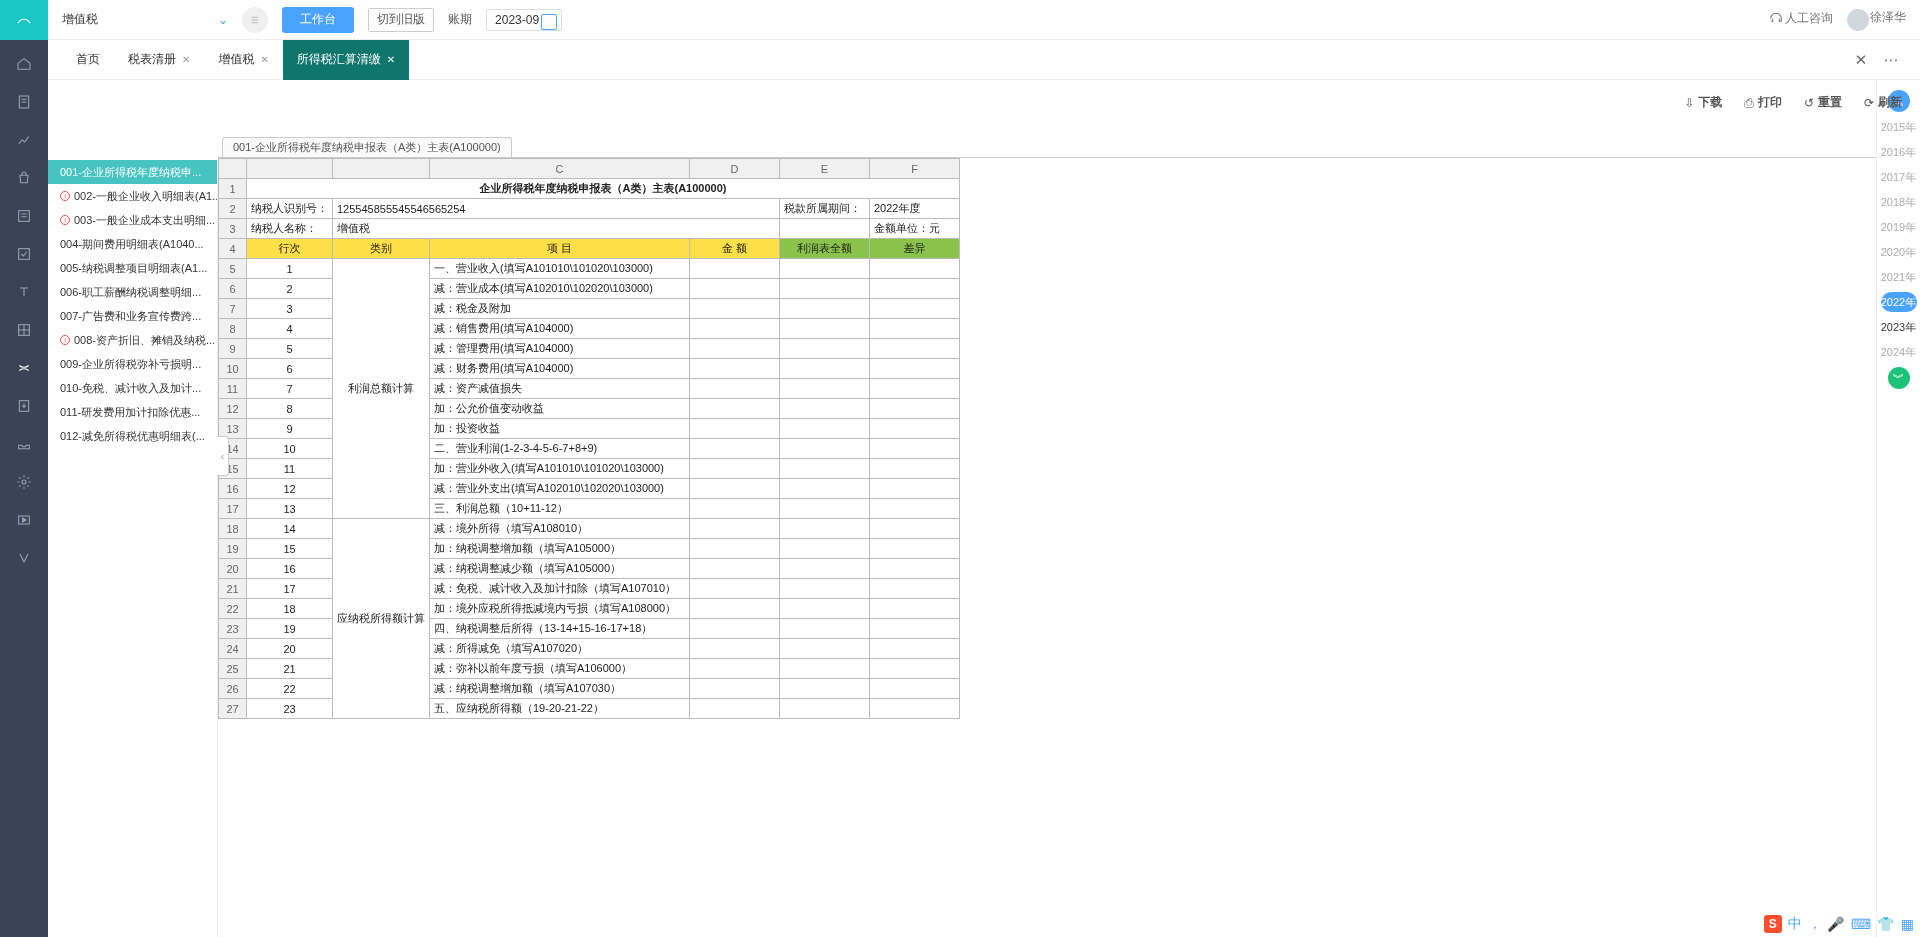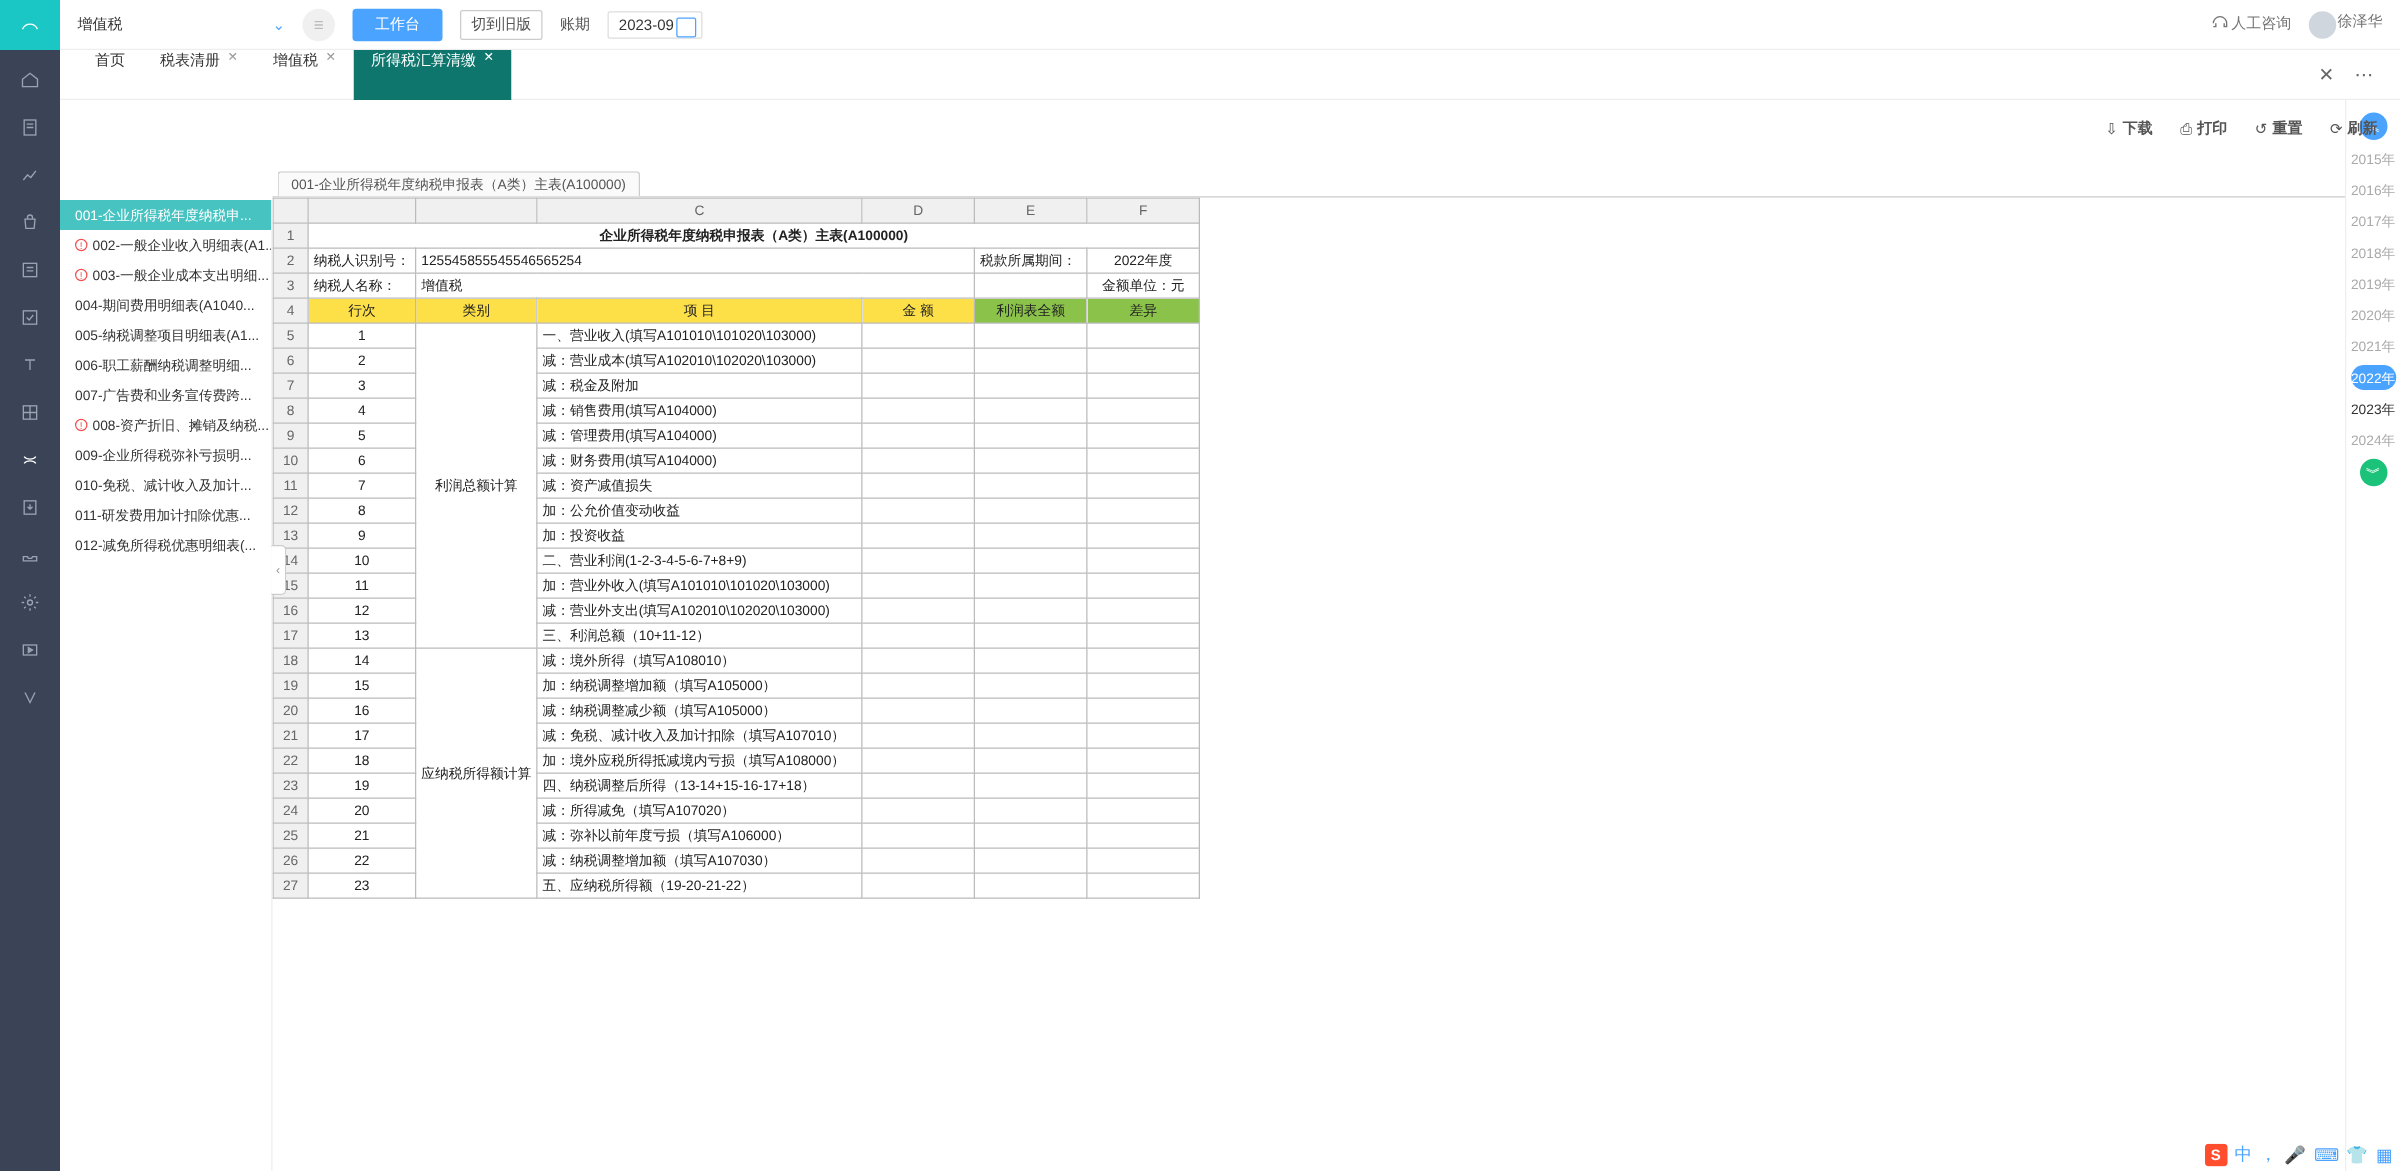--- a/index.html
+++ b/index.html
@@ -16,21 +16,21 @@
 .circle-ico{width:26px;height:26px;border-radius:50%;background:#f0f0f0;display:flex;align-items:center;justify-content:center;color:#bbb}
 .btn-primary{background:#4aa3ff;color:#fff;border:none;height:26px;padding:0 18px;border-radius:3px;cursor:pointer}
 .btn-outline{border:1px solid #ccc;background:#fff;height:24px;padding:0 8px;border-radius:2px;cursor:pointer;color:#555}
 .period-lbl{color:#555}
 .period-val{border:1px solid #ddd;padding:3px 22px 3px 8px;border-radius:2px;color:#333;position:relative}
 .period-val:after{content:"";position:absolute;right:4px;top:4px;width:14px;height:14px;border:1px solid #4aa3ff;border-radius:2px}
 .topbar .spacer{flex:1}
 .top-link{display:flex;align-items:flex-start;gap:1px;color:#737373;cursor:pointer}
 .avatar{width:22px;height:22px;border-radius:50%;background:#d0d6dd}
 .tabbar{height:40px;background:#fff;display:flex;align-items:center;padding:0 14px;border-bottom:1px solid #eee}
-.tab{height:40px;display:flex;padding:0 14px;gap:6px;color:#333;cursor:pointer;position:relative}
+.tab{height:40px;display:flex;align-items:center;padding:0 14px;gap:6px;color:#333;cursor:pointer;position:relative}
 .tab .x{color:#999;font-size:10px}
 .tab.active{background:#0f766e;color:#fff}
 .tab.active .x{color:#fff}
 .tabbar .spacer{flex:1}
 .tabbar .winbtn{width:30px;height:30px;display:flex;align-items:center;justify-content:center;color:#666;cursor:pointer;font-size:15px}
 .content{flex:1;display:flex;min-height:0;position:relative;background:#fff}
 .notice-row{position:absolute;top:10px;left:14px;right:260px;color:#f05050;line-height:1.6}
 .toolbar-right{position:absolute;top:14px;right:18px;display:flex;gap:22px;color:#555}
 .toolbar-right span{cursor:pointer;display:flex;align-items:center;gap:4px}
 .side-list{width:170px;margin-top:80px;border-right:1px solid #eee;overflow:auto}
@@ -43,21 +43,21 @@
 .grid{flex:1;overflow:auto}
 table.ss{border-collapse:collapse;table-layout:fixed}
 table.ss td,table.ss th{border:1px solid #bbb;height:20px;font-size:11px;padding:0 4px;color:#222;white-space:nowrap;overflow:hidden;text-overflow:ellipsis}
 table.ss th{background:#f0f0f0;font-weight:normal;color:#666}
 .rowhdr{width:28px;text-align:center;background:#f0f0f0;color:#666}
 .col-letters th{text-align:center}
 .title-cell{text-align:center;font-weight:bold;font-size:14px;height:32px}
 .hdr-teal{background:#fde047;color:#fff;text-align:center}
 .hdr-green{background:#8bc34a;color:#fff;text-align:center}
 .center{text-align:center}
-.right{text-align:center}
+.right{text-align:left}
 .sheet-footer{height:22px;border-top:1px solid #ccc;display:flex;align-items:center;background:#fafafa}
 .sf-tab{border:1px solid #ccc;padding:1px 14px;background:#fff;color:#2e8b57;margin-left:50px;font-size:11px}
 .sheet-footer .sbar{flex:1;display:flex;justify-content:flex-end;padding-right:8px;gap:8px;color:#999}
 .collapse-handle{position:absolute;left:-1px;top:300px;width:12px;height:40px;background:#fff;border:1px solid #ccc;border-left:none;border-radius:0 4px 4px 0;display:flex;align-items:center;justify-content:center;color:#999;cursor:pointer;font-size:10px}
 .year-rail{width:44px;background:#fff;border-left:1px solid #eee;display:flex;flex-direction:column;align-items:center;padding-top:10px;gap:5px}
 .year-btn{width:36px;height:20px;border-radius:10px;display:flex;align-items:center;justify-content:center;font-size:11px;color:#aaa;cursor:pointer}
 .year-btn.sel{background:#4aa3ff;color:#fff}
 .year-btn.cur{color:#333}
 .year-ico{width:22px;height:22px;border-radius:50%;background:#4aa3ff;color:#fff;display:flex;align-items:center;justify-content:center;font-size:12px}
 .year-ico.g{background:#1ac27a}

